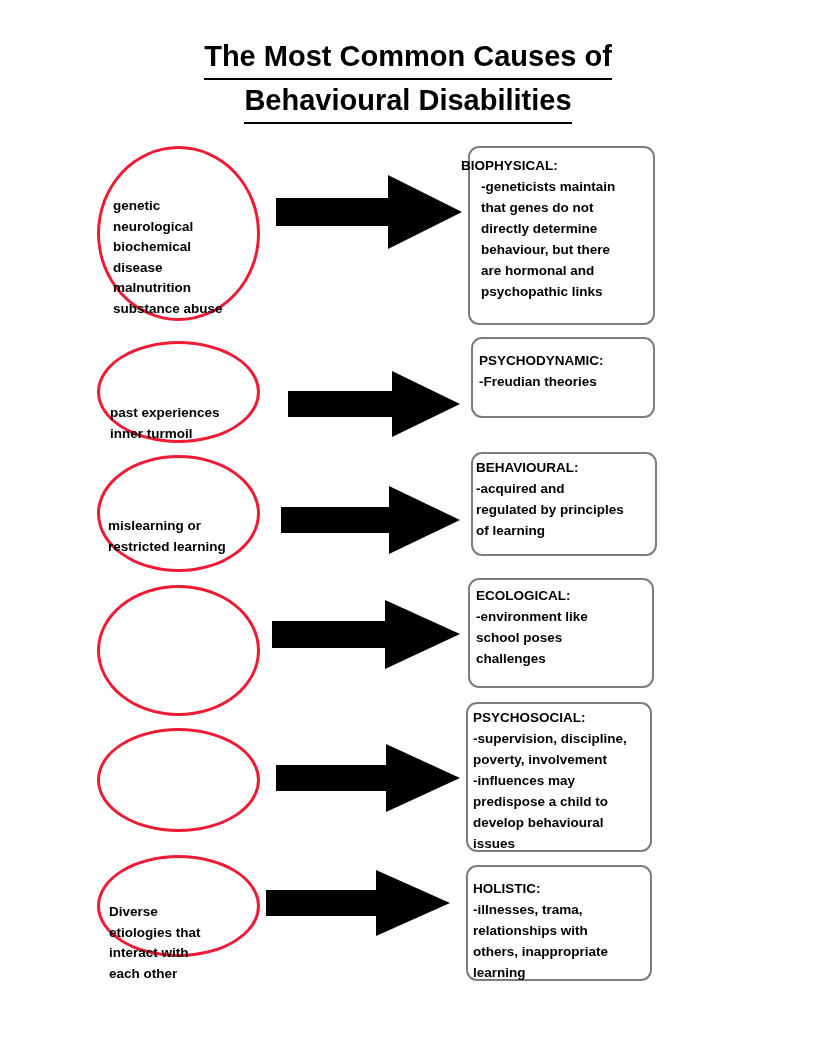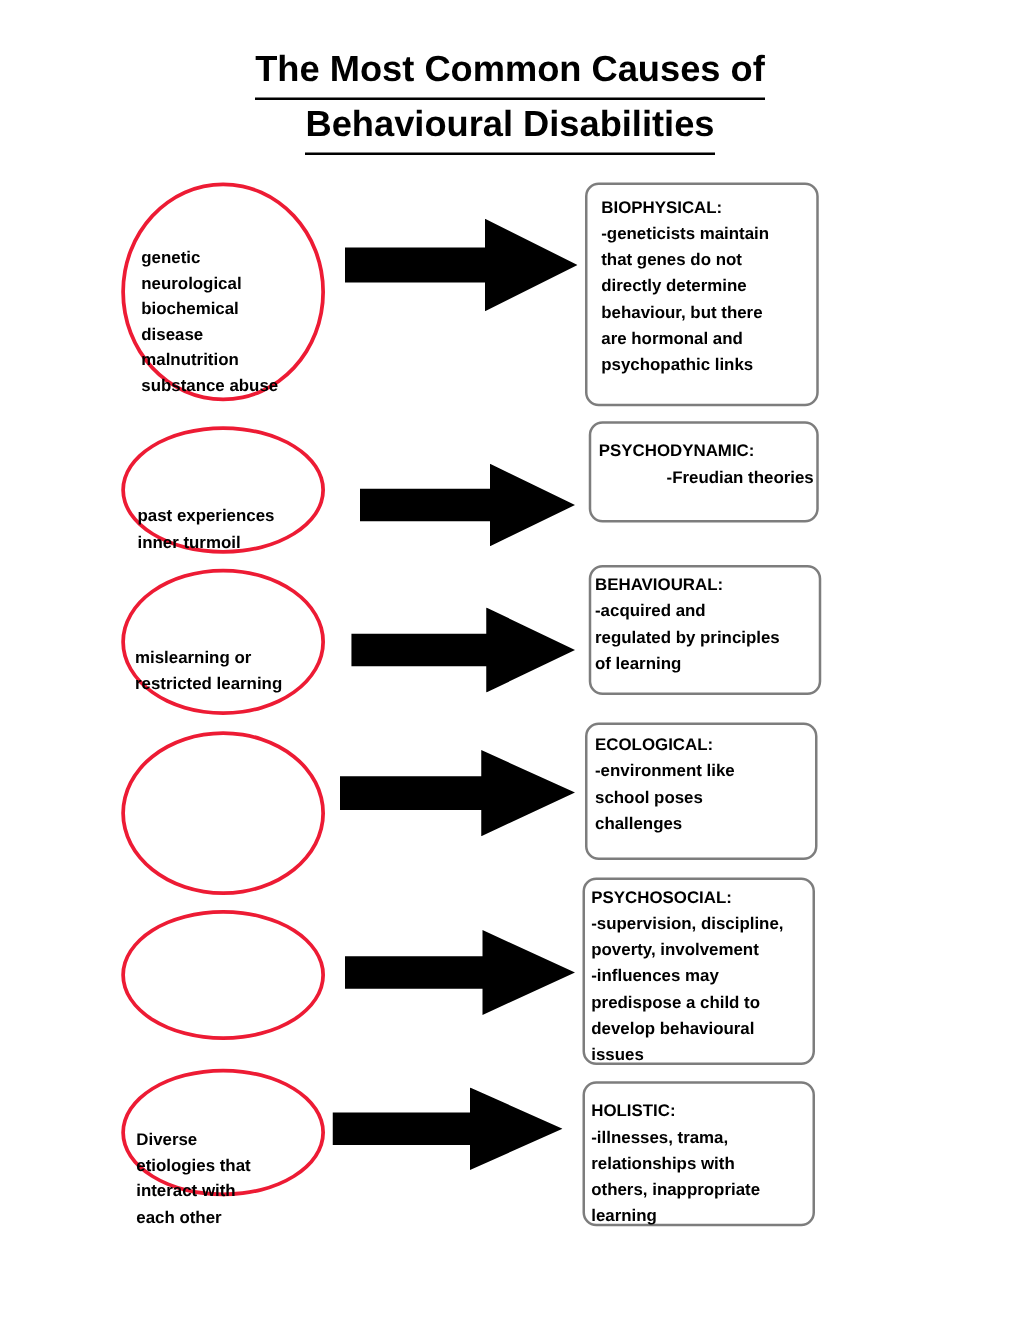--- a/index.html
+++ b/index.html
@@ -85,41 +85,41 @@
 malnutrition
 substance abuse</div>
 
   <div class="arrow" style="left:276px;top:175px;width:186px;height:74px;">
     <svg viewBox="0 0 186 74" preserveAspectRatio="none">
       <polygon points="0,23 112,23 112,0 186,37 112,74 112,51 0,51" fill="#000000"></polygon>
     </svg>
   </div>
 
   <div class="box" style="left:468px;top:146px;width:187px;height:179px;"></div>
-  <div class="box-text" style="left:481px;top:156px;width:170px;">BIOPHYSICAL:</div>
+  <div class="box-text" style="left:461px;top:156px;width:170px;">BIOPHYSICAL:</div>
   <div class="box-text" style="left:481px;top:177px;width:172px;">-geneticists maintain
 that genes do not
 directly determine
 behaviour, but there
 are hormonal and
 psychopathic links</div>
 
   <div class="oval" style="left:97px;top:341px;width:163px;height:102px;"></div>
   <div class="oval-text" style="left:110px;top:372px;width:150px;">past experiences
 inner turmoil</div>
 
   <div class="arrow" style="left:288px;top:371px;width:172px;height:66px;">
     <svg viewBox="0 0 172 66" preserveAspectRatio="none">
       <polygon points="0,20 104,20 104,0 172,33 104,66 104,46 0,46" fill="#000000"></polygon>
     </svg>
   </div>
 
   <div class="box" style="left:471px;top:337px;width:184px;height:81px;"></div>
   <div class="box-text" style="left:479px;top:351px;width:172px;"> PSYCHODYNAMIC:</div>
-  <div class="box-text" style="left:479px;top:372px;width:172px;text-align:right;"> -Freudian theories</div>
+  <div class="box-text" style="left:479px;top:372px;width:172px;"> -Freudian theories</div>
 
   <div class="oval" style="left:97px;top:455px;width:163px;height:117px;"></div>
   <div class="oval-text" style="left:108px;top:485px;width:152px;">mislearning or
 restricted learning</div>
 
   <div class="arrow" style="left:281px;top:486px;width:179px;height:68px;">
     <svg viewBox="0 0 179 68" preserveAspectRatio="none">
       <polygon points="0,21 108,21 108,0 179,34 108,68 108,47 0,47" fill="#000000"></polygon>
     </svg>
   </div>

